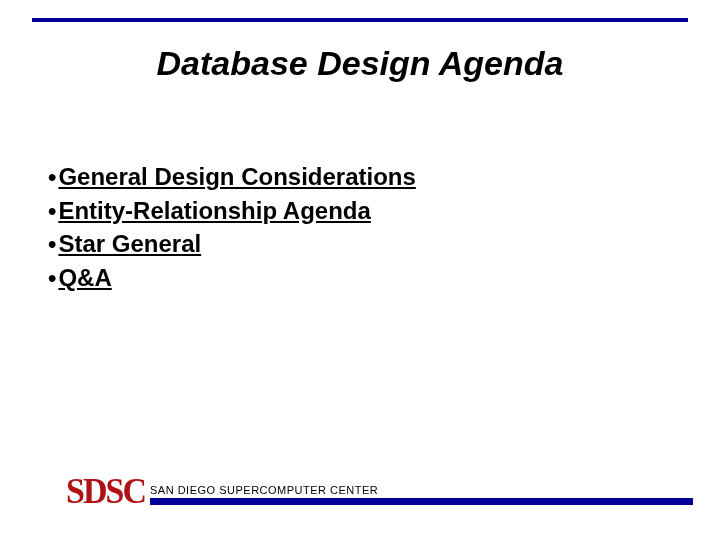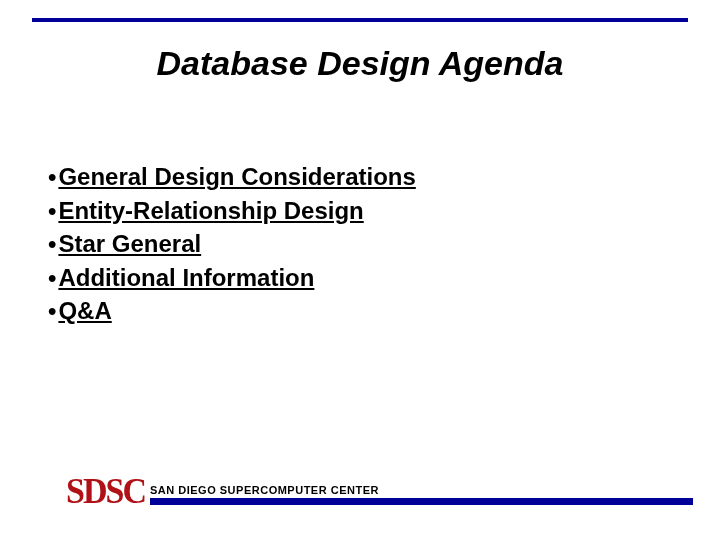--- a/index.html
+++ b/index.html
@@ -67,21 +67,21 @@
     letter-spacing: -2px;
     color: #b01116;
     transform: scaleY(1.05);
     line-height: 1;
   }
   .footer-text {
     position: absolute;
     left: 125px;
     bottom: 12px;
     font-size: 11px;
-    font-weight: bold;
+    font-weight: normal;
     letter-spacing: 0.5px;
     color: #000;
   }
   .footer-rule {
     position: absolute;
     left: 125px;
     bottom: 3px;
     height: 7px;
     width: 543px;
     background: #000099;
@@ -91,23 +91,22 @@
 <body>
 
 <div class="slide">
 
   <div class="top-rule"></div>
 
   <h1 class="title">Database Design Agenda</h1>
 
   <ul class="bullets">
     <li><span class="bullet-mark">•</span><span>General Design Considerations</span></li>
-    <li><span class="bullet-mark">•</span><span>Entity-Relationship Design</span></li>
+    <li><span class="bullet-mark">•</span><span>Entity-Relationship Agenda</span></li>
     <li><span class="bullet-mark">•</span><span>Star General</span></li>
-    <li><span class="bullet-mark">•</span><span>Additional Information</span></li>
     <li><span class="bullet-mark">•</span><span>Q&amp;A</span></li>
   </ul>
 
   <div class="footer">
     <div class="logo">SDSC</div>
     <div class="footer-text">SAN DIEGO SUPERCOMPUTER CENTER</div>
     <div class="footer-rule"></div>
   </div>
 
 </div>

